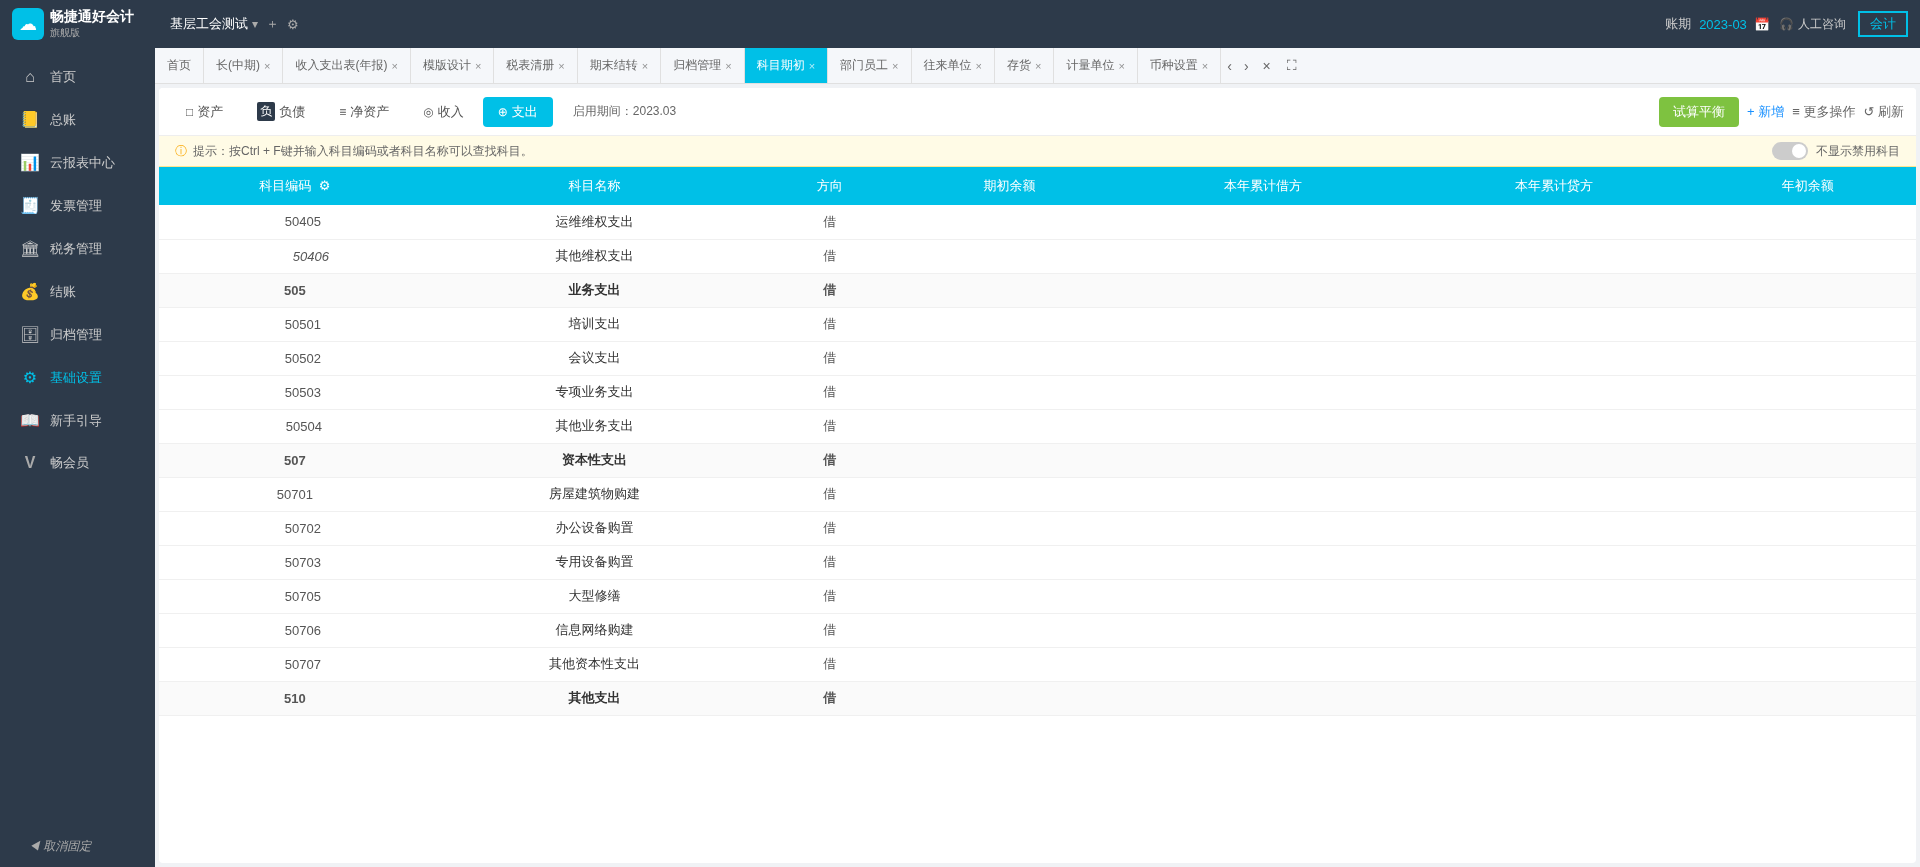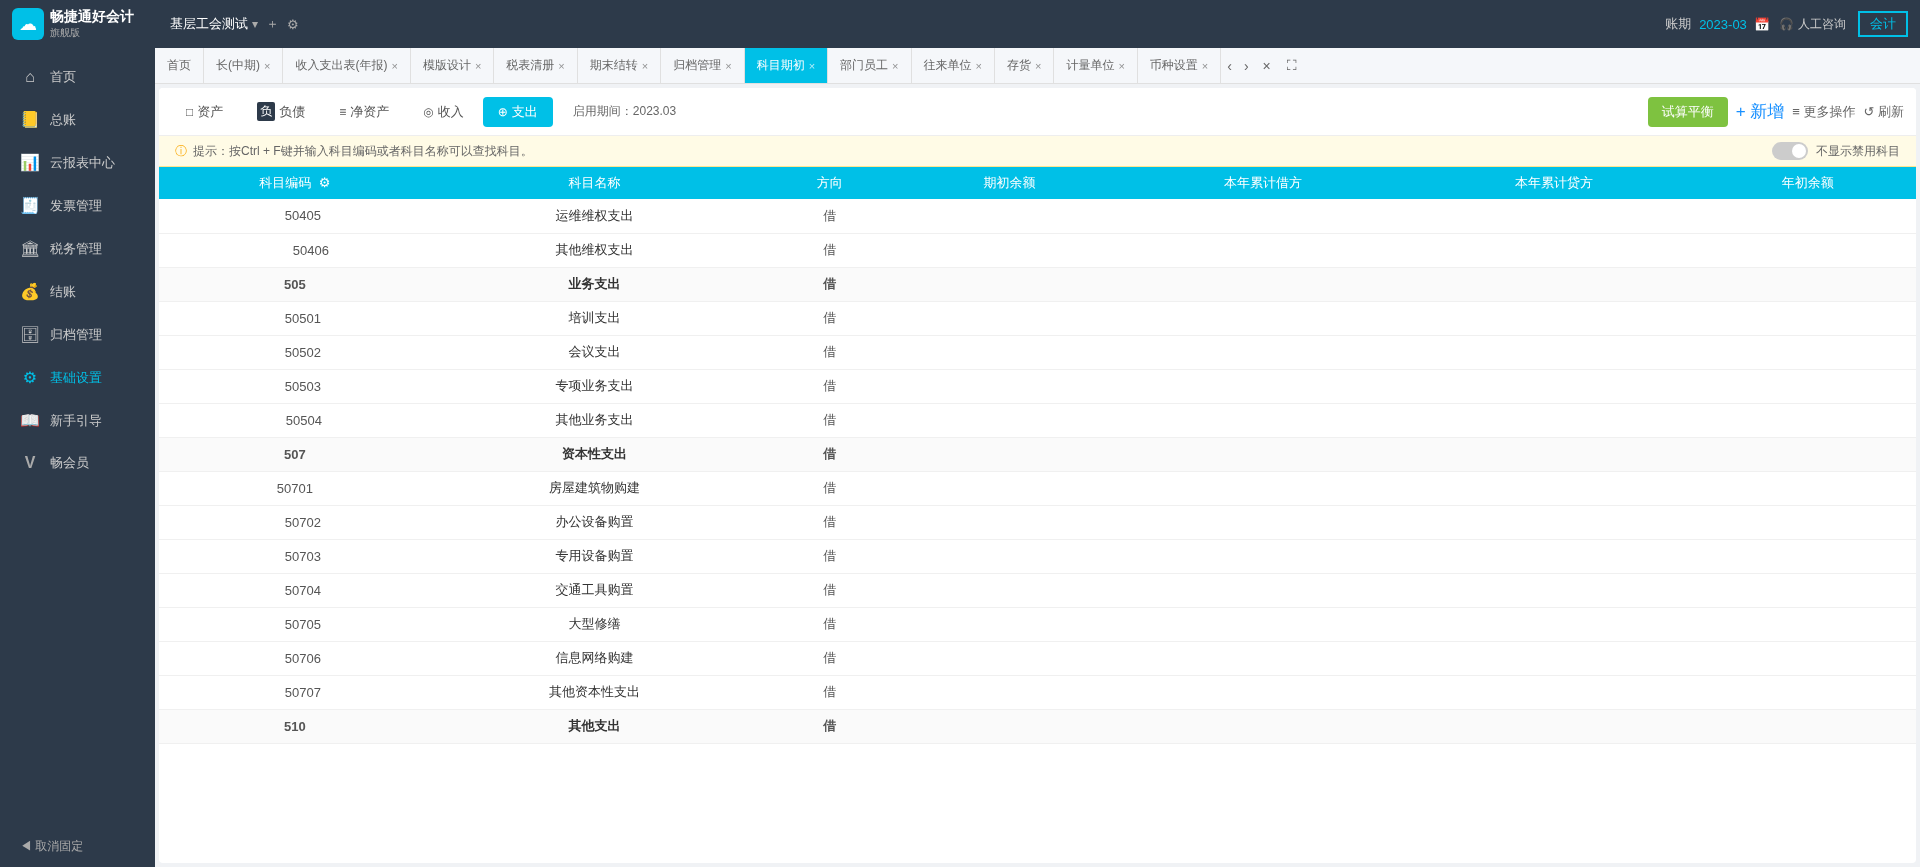--- a/index.html
+++ b/index.html
@@ -75,25 +75,25 @@
       padding: 12px 20px;
       color: #ccc;
       cursor: pointer;
       font-size: 13px;
     }
     .sidebar-item.active { color: #00c0e7; }
     .sidebar-item.active .si-icon { color: #00c0e7; }
     .si-icon { font-size: 16px; width: 20px; text-align: center; }
     .sidebar-bottom {
       margin-top: auto;
-      padding: 12px 20px;
+      padding: 12px 28px;
       color: #aaa;
       font-size: 12px;
       cursor: pointer;
-      display: flex; align-items: center; gap: 6px;
+      display: flex; align-items: center; gap: 6px; font-style: italic;
     }
 
     
     .content-area {
       flex: 1;
       display: flex;
       flex-direction: column;
       overflow: hidden;
       background: #f0f2f5;
     }
@@ -197,21 +197,21 @@
       padding: 6px 14px;
       border-radius: 4px;
       cursor: pointer;
       font-size: 13px;
     }
     .btn-add {
       background: transparent;
       color: #1890ff;
       border: none;
       cursor: pointer;
-      font-size: 17px;
+      font-size: 13px;
       display: flex; align-items: center; gap: 3px;
     }
     .btn-more {
       background: transparent;
       color: #666;
       border: none;
       cursor: pointer;
       font-size: 13px;
       display: flex; align-items: center; gap: 3px;
     }
@@ -260,21 +260,21 @@
       overflow-y: auto;
     }
     table {
       width: 100%;
       border-collapse: collapse;
       font-size: 13px;
     }
     thead tr {
       background: #00c0e7;
       color: white;
-      height: 32px;
+      height: 38px;
     }
     thead th {
       padding: 0 12px;
       text-align: center;
       font-weight: normal;
       white-space: nowrap;
     }
     tbody tr {
       height: 34px;
       border-bottom: 1px solid #f0f0f0;
@@ -504,21 +504,21 @@
           <tr>
     <td class="td-code" style="padding-left:28px;">50405</td>
     <td class="td-name">运维维权支出</td>
     <td class="td-dir">借</td>
     <td class="td-num"></td>
     <td class="td-num"></td>
     <td class="td-num"></td>
     <td class="td-num"></td>
   </tr>
               <tr>
-    <td class="td-code" style="padding-left:44px;">50406</td>
+    <td class="td-code" style="padding-left:44px;font-style:italic;">50406</td>
     <td class="td-name">其他维权支出</td>
     <td class="td-dir">借</td>
     <td class="td-num"></td>
     <td class="td-num"></td>
     <td class="td-num"></td>
     <td class="td-num"></td>
   </tr>
               <tr class="row-parent">
     <td class="td-code" style="">505</td>
     <td class="td-name">业务支出</td>
@@ -594,29 +594,20 @@
               <tr>
     <td class="td-code" style="padding-left:28px;">50703</td>
     <td class="td-name">专用设备购置</td>
     <td class="td-dir">借</td>
     <td class="td-num"></td>
     <td class="td-num"></td>
     <td class="td-num"></td>
     <td class="td-num"></td>
   </tr>
               <tr>
-    <td class="td-code" style="padding-left:28px;">50704</td>
-    <td class="td-name">交通工具购置</td>
-    <td class="td-dir">借</td>
-    <td class="td-num"></td>
-    <td class="td-num"></td>
-    <td class="td-num"></td>
-    <td class="td-num"></td>
-  </tr>
-              <tr>
     <td class="td-code" style="padding-left:28px;">50705</td>
     <td class="td-name">大型修缮</td>
     <td class="td-dir">借</td>
     <td class="td-num"></td>
     <td class="td-num"></td>
     <td class="td-num"></td>
     <td class="td-num"></td>
   </tr>
               <tr>
     <td class="td-code" style="padding-left:28px;">50706</td>

